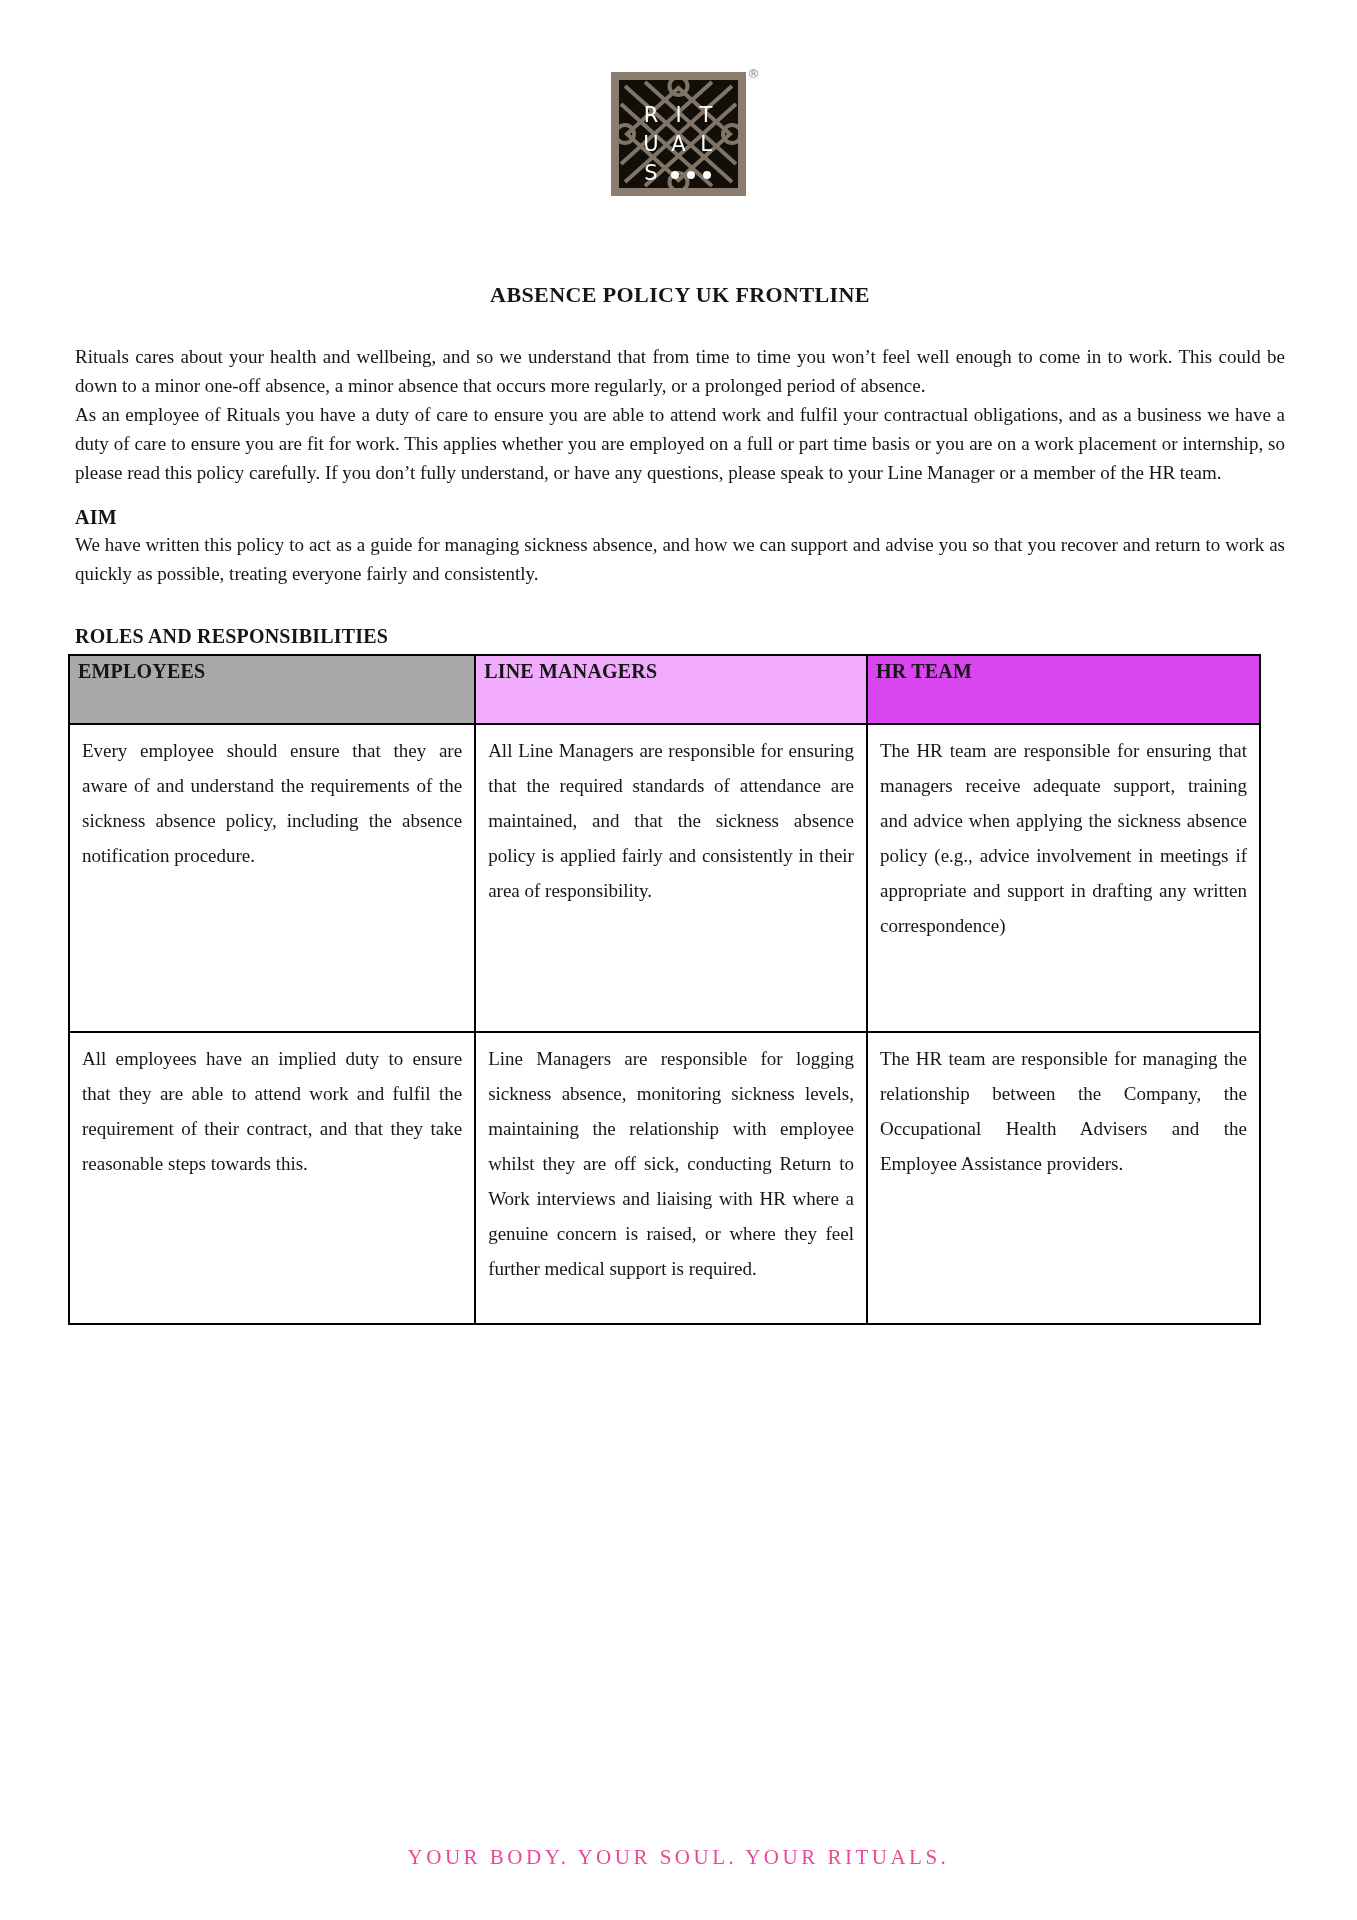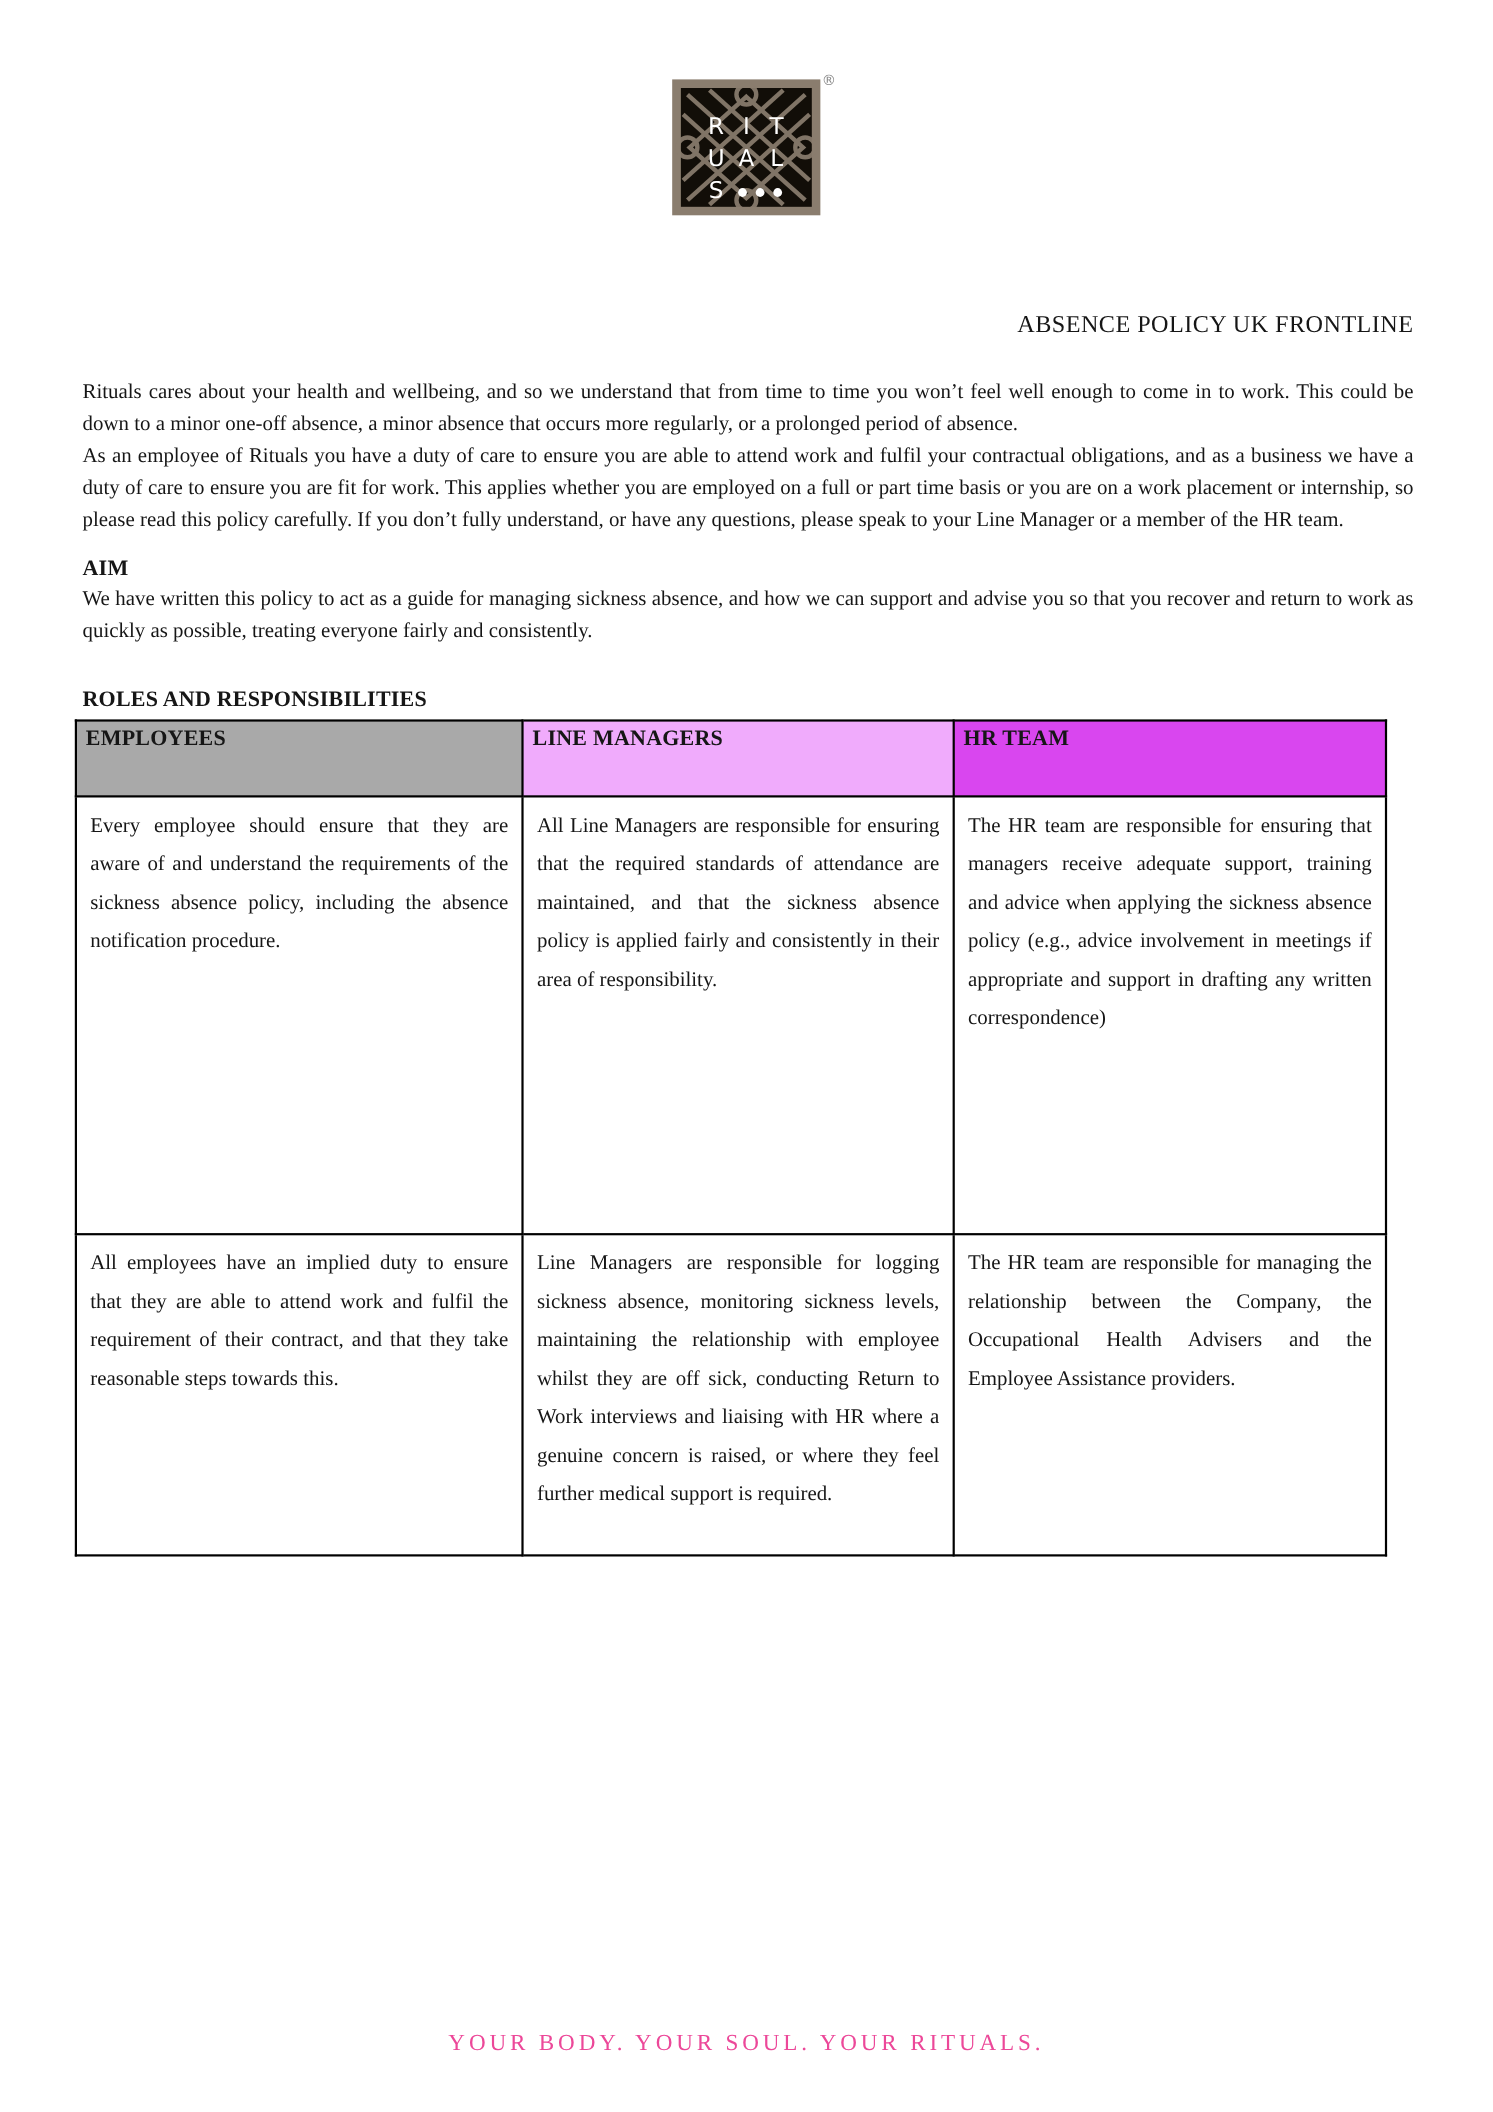--- a/index.html
+++ b/index.html
@@ -14,22 +14,22 @@
   .logo-wrap { padding-top:72px; display:flex; justify-content:center; }
   .logo-box { position:relative; width:135px; height:124px; }
   .logo-box svg { display:block; }
   .reg-mark {
     position:absolute; top:-6px; right:-14px;
     font-size:13px; color:#8a8a8a; font-family:"DejaVu Sans", sans-serif;
   }
 
   
   .doc-title {
-    margin-top:86px; text-align:right;
-    font-size:22px; font-weight:normal; letter-spacing:0.4px;
+    margin-top:86px; text-align:center;
+    font-size:22px; font-weight:bold; letter-spacing:0.4px;
   }
   .para {
     text-align:justify; font-size:19px; line-height:29px;
   }
   .p1 { margin-top:34px; }
   .p2 { }
   .section-heading {
     font-size:20px; font-weight:bold; letter-spacing:0.2px;
   }
   .aim-heading { margin-top:19px; }
@@ -46,21 +46,21 @@
   }
   .roles-table th {
     height:69px; font-size:20px; font-weight:bold;
     padding:4px 8px; letter-spacing:0.2px;
   }
   .roles-table td {
     font-size:19px; line-height:35px; text-align:justify;
     padding:8px 12px 0 12px;
   }
   .col-1 { width:34.1%; } .col-2 { width:32.9%; } .col-3 { width:33%; }
-  tr.row-1 td { height:398px; }
+  tr.row-1 td { height:308px; }
   tr.row-2 td { height:292px; }
 
   
   .footer-tagline {
     position:absolute; top:1845px; left:0; width:100%;
     text-align:center; font-size:21px; letter-spacing:3.5px; color:#ec4899;
   }
 </style>
 </head>
 <body>

